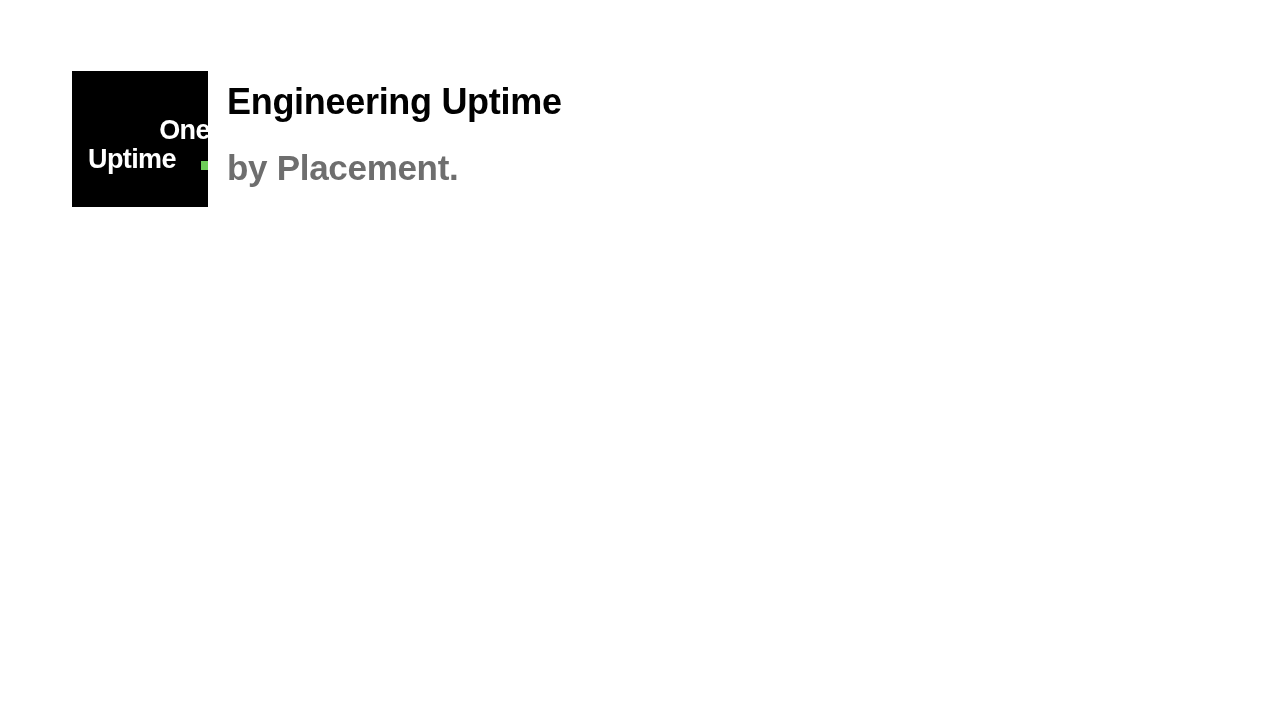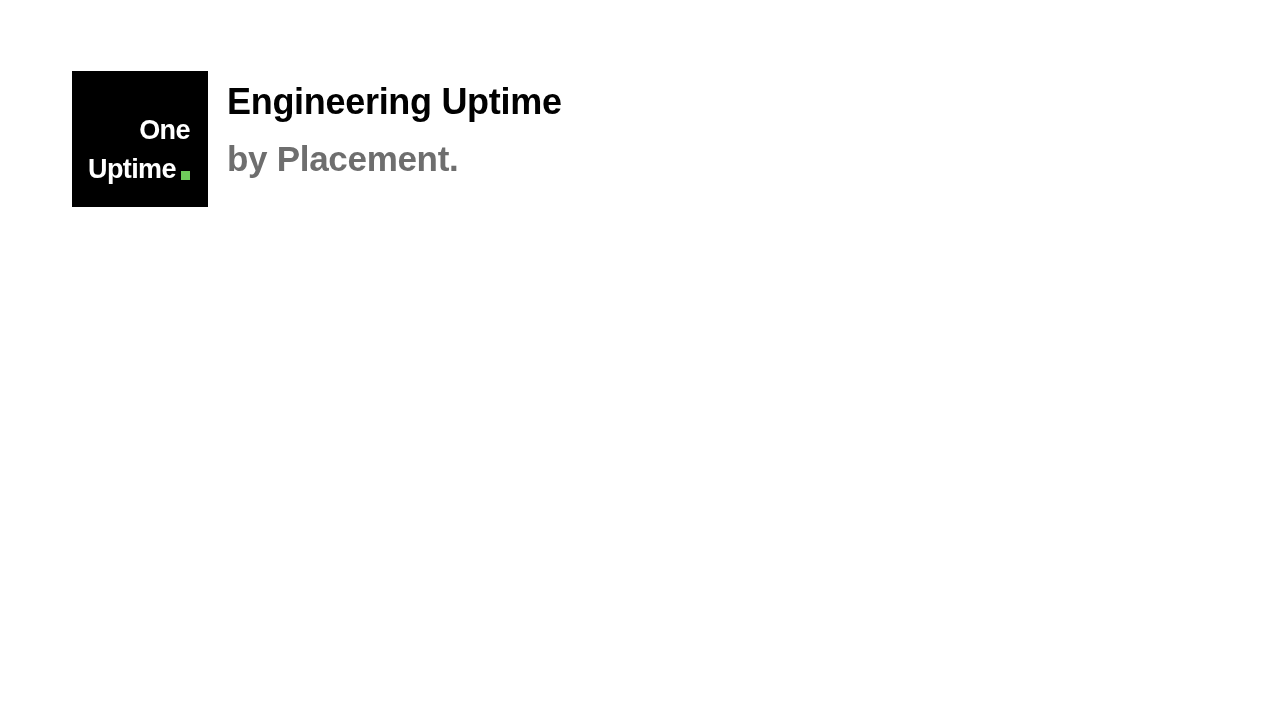--- a/index.html
+++ b/index.html
@@ -57,37 +57,38 @@
     font-size: 27px;
     font-weight: 700;
     letter-spacing: -0.6px;
     white-space: nowrap;
   }
 
   .brand-logo-line-two {
     display: flex;
     flex-direction: row;
     align-items: flex-end;
-    gap: 5px;
-    margin-top: 12px;
+    gap: 25px;
+    margin-top: 2px;
   }
 
   .brand-logo-dot {
     width: 9px;
     height: 9px;
     background: #6ECD5A;
     margin-bottom: 3px;
     flex: 0 0 auto;
   }
 
   .brand-text {
     margin-left: 19px;
     padding-top: 13px;
     display: flex;
     flex-direction: column;
+    gap: 9px;
   }
 
   .brand-title {
     font-size: 36px;
     font-weight: 700;
     color: #010101;
     letter-spacing: -0.3px;
     line-height: 1.0;
     white-space: nowrap;
   }

